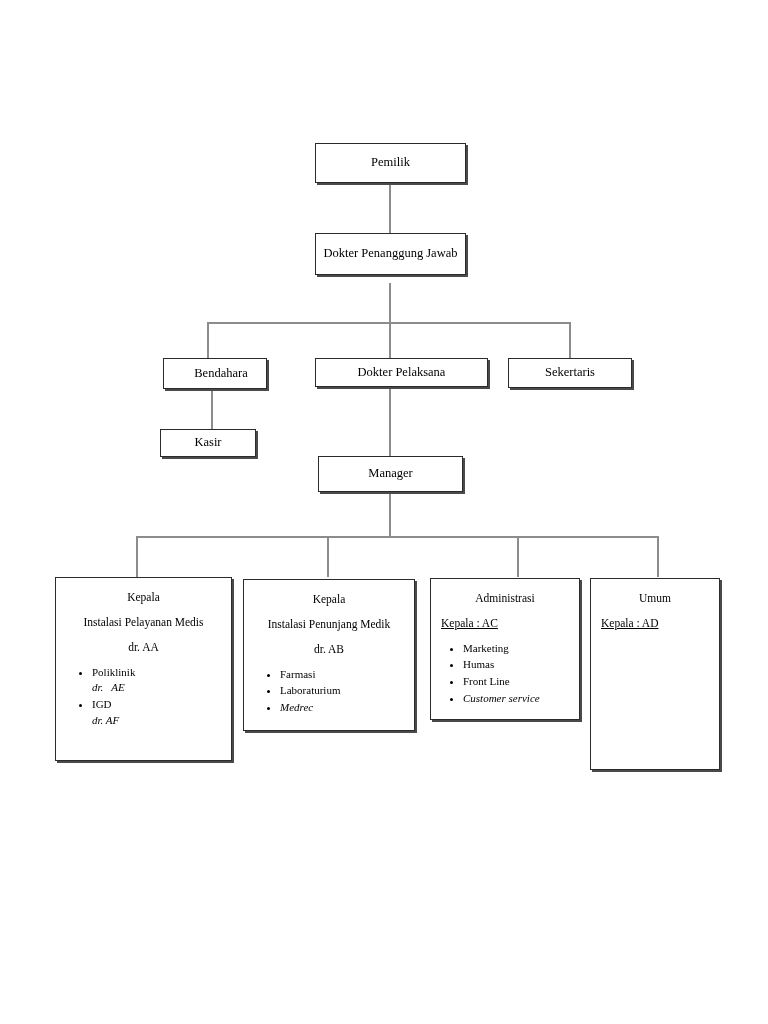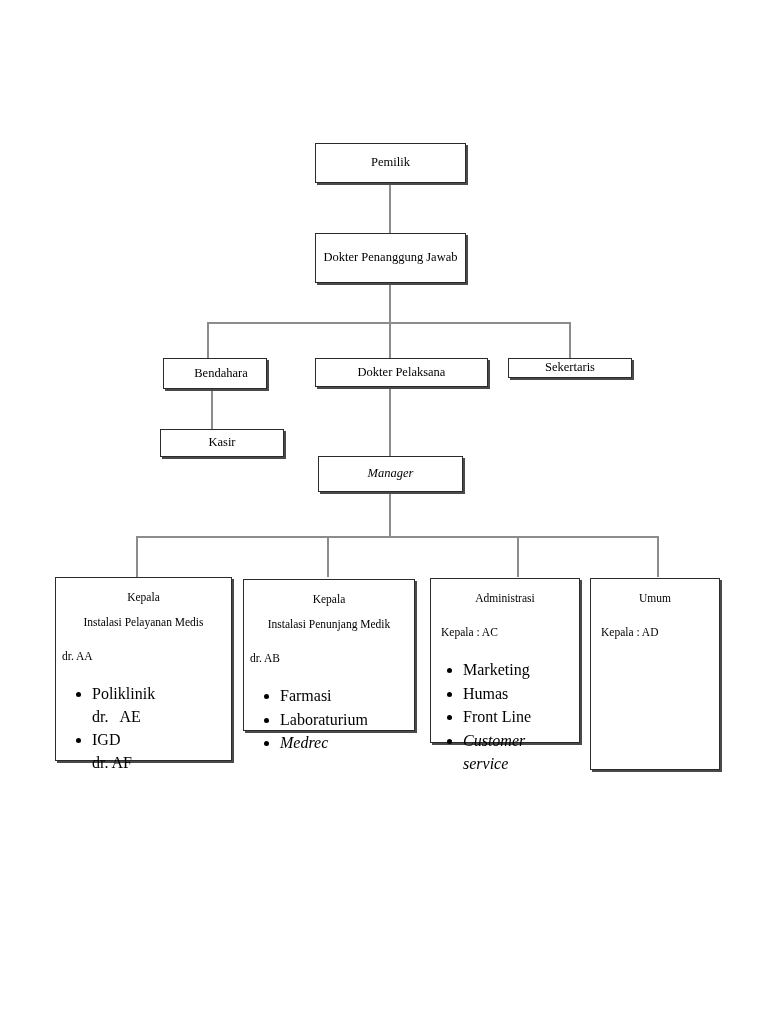--- a/index.html
+++ b/index.html
@@ -45,68 +45,70 @@
     flex-direction: column;
     align-items: center;
     justify-content: center;
   }
   .node-title {
     font-size: 12.5px;
     line-height: 1.25;
     text-align: center;
     white-space: pre-line;
   }
-  .node-title.italic { font-style: italic; }
+  .node-title.italic { }
 
   
   .dept {
     position: absolute;
     box-sizing: border-box;
     background: #ffffff;
     border: 1px solid #2b2b2b;
     box-shadow: 2px 2px 0 0 #4a4a4a;
     padding: 12px 6px 8px 6px;
     display: flex;
     flex-direction: column;
     align-items: stretch;
-    gap: 9px;
   }
   .dept-head {
     font-size: 11.5px;
     line-height: 1.3;
     text-align: center;
     margin-bottom: 10px;
   }
   .dept-head .hl {
     display: block;
     margin-bottom: 10px;
   }
   .dept-head .hl:last-child { margin-bottom: 0; }
   .dept-lead {
     font-size: 11.5px;
     line-height: 1.3;
+    text-align: center;
     margin-bottom: 10px;
   }
   .dept-lead.left-align {
     text-align: left;
     padding-left: 4px;
+    text-decoration: underline;
   }
   .dept-list {
     margin: 0;
     padding: 0 0 0 30px;
     list-style: disc;
-    font-size: 16px;
+    font-size: 11px;
     line-height: 1.42;
   }
   .dept-list.narrow { padding-left: 26px; }
   .dept-list li { margin: 0 0 1px 0; }
   .dept-list li .sub {
     display: block;
     list-style: none;
     white-space: pre;
+    font-style: italic;
   }
   .dept-list li.italic { font-style: italic; }
   .dept-list li .wrap2 { display: block; }
 </style>
 </head>
 <body>
 
 <div id="chart-canvas">
 
   <div class="conn conn-v" style="left:389px; top:168px; height:50px;"></div>
@@ -125,37 +127,37 @@
   <div class="conn conn-h" style="left:136px; top:521px; width:523px;"></div>
   <div class="conn conn-v" style="left:136px; top:521px; height:41px;"></div>
   <div class="conn conn-v" style="left:327px; top:521px; height:41px;"></div>
   <div class="conn conn-v" style="left:517px; top:521px; height:41px;"></div>
   <div class="conn conn-v" style="left:657px; top:521px; height:41px;"></div>
 
   <div class="node" style="left:315px; top:128px; width:151px; height:40px;">
     <span class="node-title">Pemilik</span>
   </div>
 
-  <div class="node" style="left:315px; top:218px; width:151px; height:50px;">
+  <div class="node" style="left:315px; top:218px; width:151px; height:42px;">
     <span class="node-title">Dokter Penanggung Jawab</span>
   </div>
 
   <div class="node" style="left:163px; top:343px; width:104px; height:31px;padding-left:12px;">
     <span class="node-title">Bendahara</span>
   </div>
 
-  <div class="node" style="left:160px; top:414px; width:124px; height:28px;">
+  <div class="node" style="left:160px; top:414px; width:96px; height:28px;">
     <span class="node-title">Kasir</span>
   </div>
 
   <div class="node" style="left:315px; top:343px; width:173px; height:29px;">
     <span class="node-title">Dokter Pelaksana</span>
   </div>
 
-  <div class="node" style="left:508px; top:343px; width:124px; height:20px;">
+  <div class="node" style="left:508px; top:343px; width:124px; height:30px;">
     <span class="node-title">Sekertaris</span>
   </div>
 
   <div class="node" style="left:318px; top:441px; width:145px; height:36px;">
     <span class="node-title italic">Manager</span>
   </div>
 
   <div class="dept" style="left:55px; top:562px; width:177px; height:184px;">
     <div class="dept-head">
       <span class="hl">Kepala</span>
@@ -186,21 +188,21 @@
       </li>
       <li>
         <span>Laboraturium</span>
       </li>
       <li class="italic">
         <span>Medrec</span>
       </li>
     </ul>
   </div>
 
-  <div class="dept" style="left:430px; top:563px; width:150px; height:165px;">
+  <div class="dept" style="left:430px; top:563px; width:150px; height:142px;">
     <div class="dept-head">
       <span class="hl">Administrasi</span>
     </div>
     <div class="dept-lead left-align">Kepala : AC</div>
     <ul class="dept-list narrow">
       <li>
         <span>Marketing</span>
       </li>
       <li>
         <span>Humas</span>

